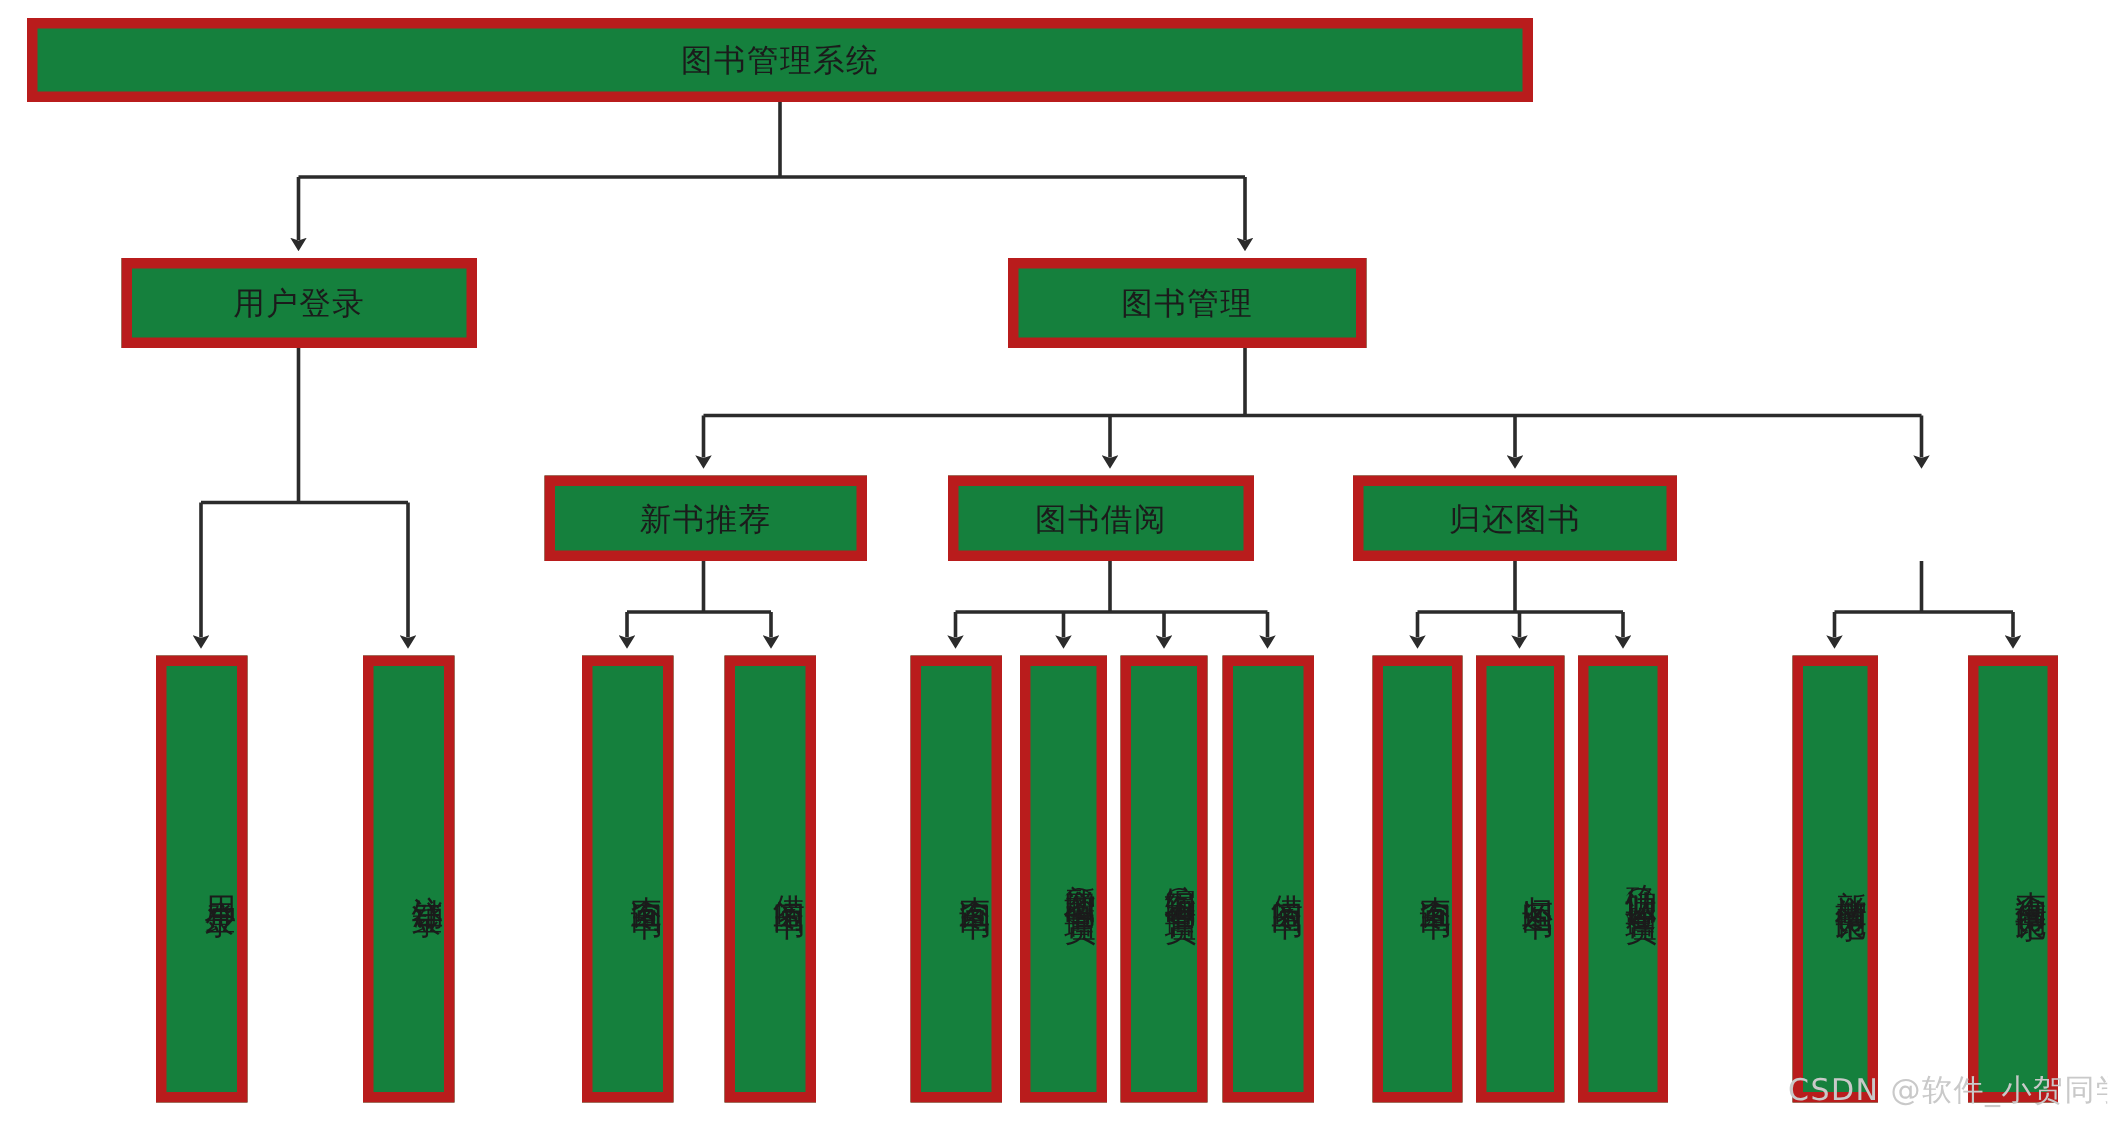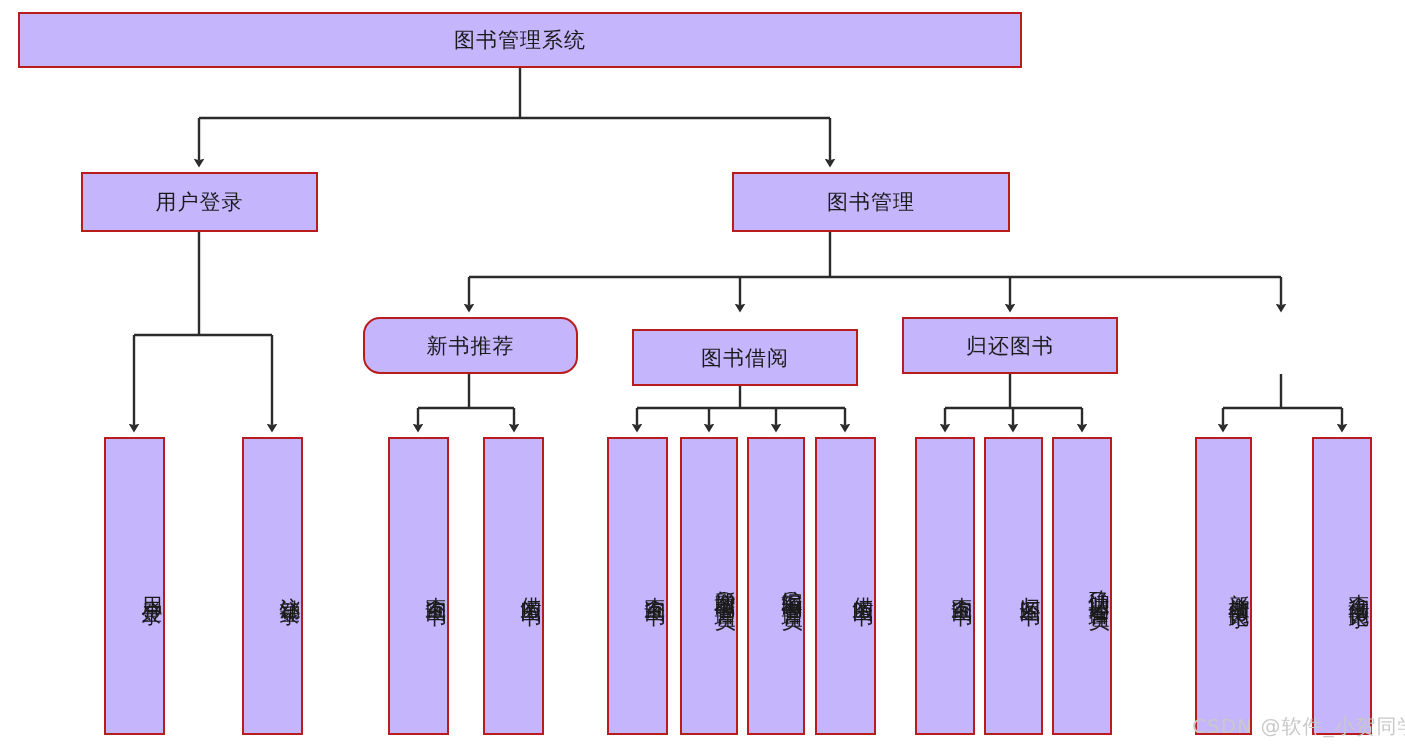--- a/index.html
+++ b/index.html
@@ -21,22 +21,22 @@
     position: absolute;
     left: 0;
     top: 0;
     width: 1405px;
     height: 747px;
     pointer-events: none;
   }
   .node {
     position: absolute;
     box-sizing: border-box;
-    background: #c4b5fd;
-    border: 2px solid #b91c1c;
+    background: #15803d;
+    border: 7px solid #b91c1c;
     display: flex;
     align-items: center;
     justify-content: center;
     color: #1b1b1b;
   }
   .node.horiz {
     font-size: 21px;
     letter-spacing: 1px;
   }
   .node.vert {
@@ -122,28 +122,28 @@
     </g>
   </svg>
 
   <div class="node horiz" style="left:18px; top:12px; width:1004px; height:56px;">
     <span class="lbl">图书管理系统</span>
   </div>
 
   <div class="node horiz" style="left:81px; top:172px; width:237px; height:60px;">
     <span class="lbl">用户登录</span>
   </div>
-  <div class="node horiz" style="left:732px; top:172px; width:278px; height:60px;">
+  <div class="node horiz" style="left:672px; top:172px; width:239px; height:60px;">
     <span class="lbl">图书管理</span>
   </div>
 
-  <div class="node horiz" style="left:363px; top:317px; width:215px; height:57px;border-radius:17px;">
+  <div class="node horiz" style="left:363px; top:317px; width:215px; height:57px;">
     <span class="lbl">新书推荐</span>
   </div>
-  <div class="node horiz" style="left:632px; top:317px; width:226px; height:57px;margin-top:12px;">
+  <div class="node horiz" style="left:632px; top:317px; width:204px; height:57px;">
     <span class="lbl">图书借阅</span>
   </div>
   <div class="node horiz" style="left:902px; top:317px; width:216px; height:57px;">
     <span class="lbl">归还图书</span>
   </div>
 
   <div class="node vert" style="left:104px; top:437px; width:61px; height:298px;">
     <span class="lbl">用户登录</span>
   </div>
   <div class="node vert" style="left:242px; top:437px; width:61px; height:298px;">

